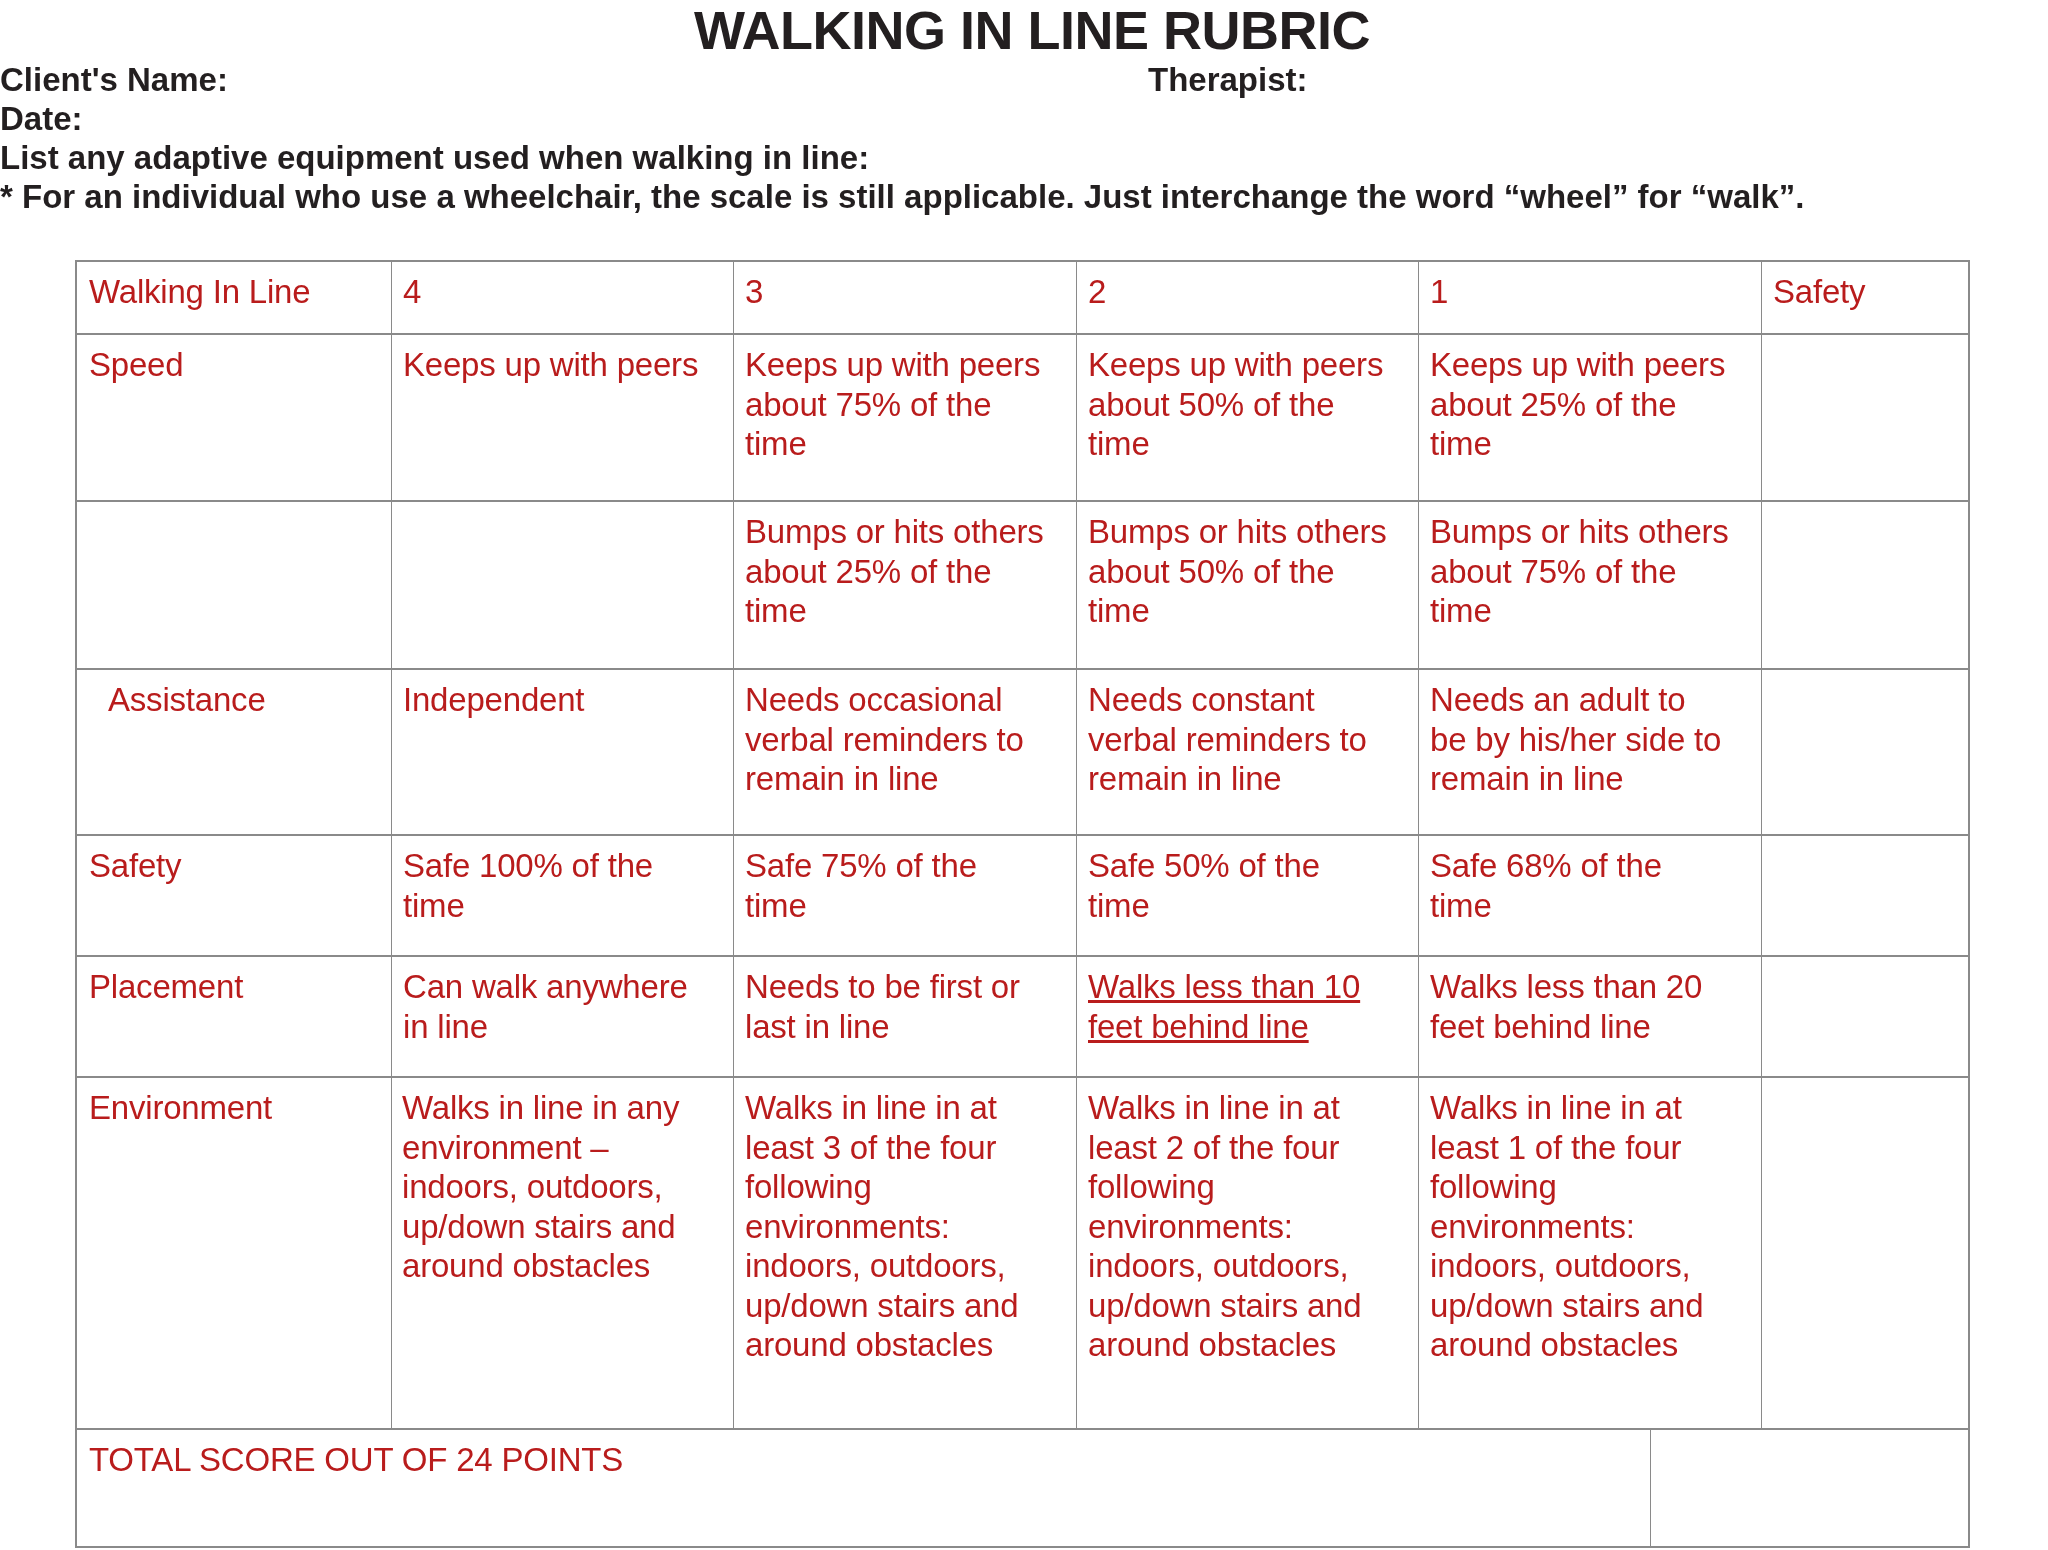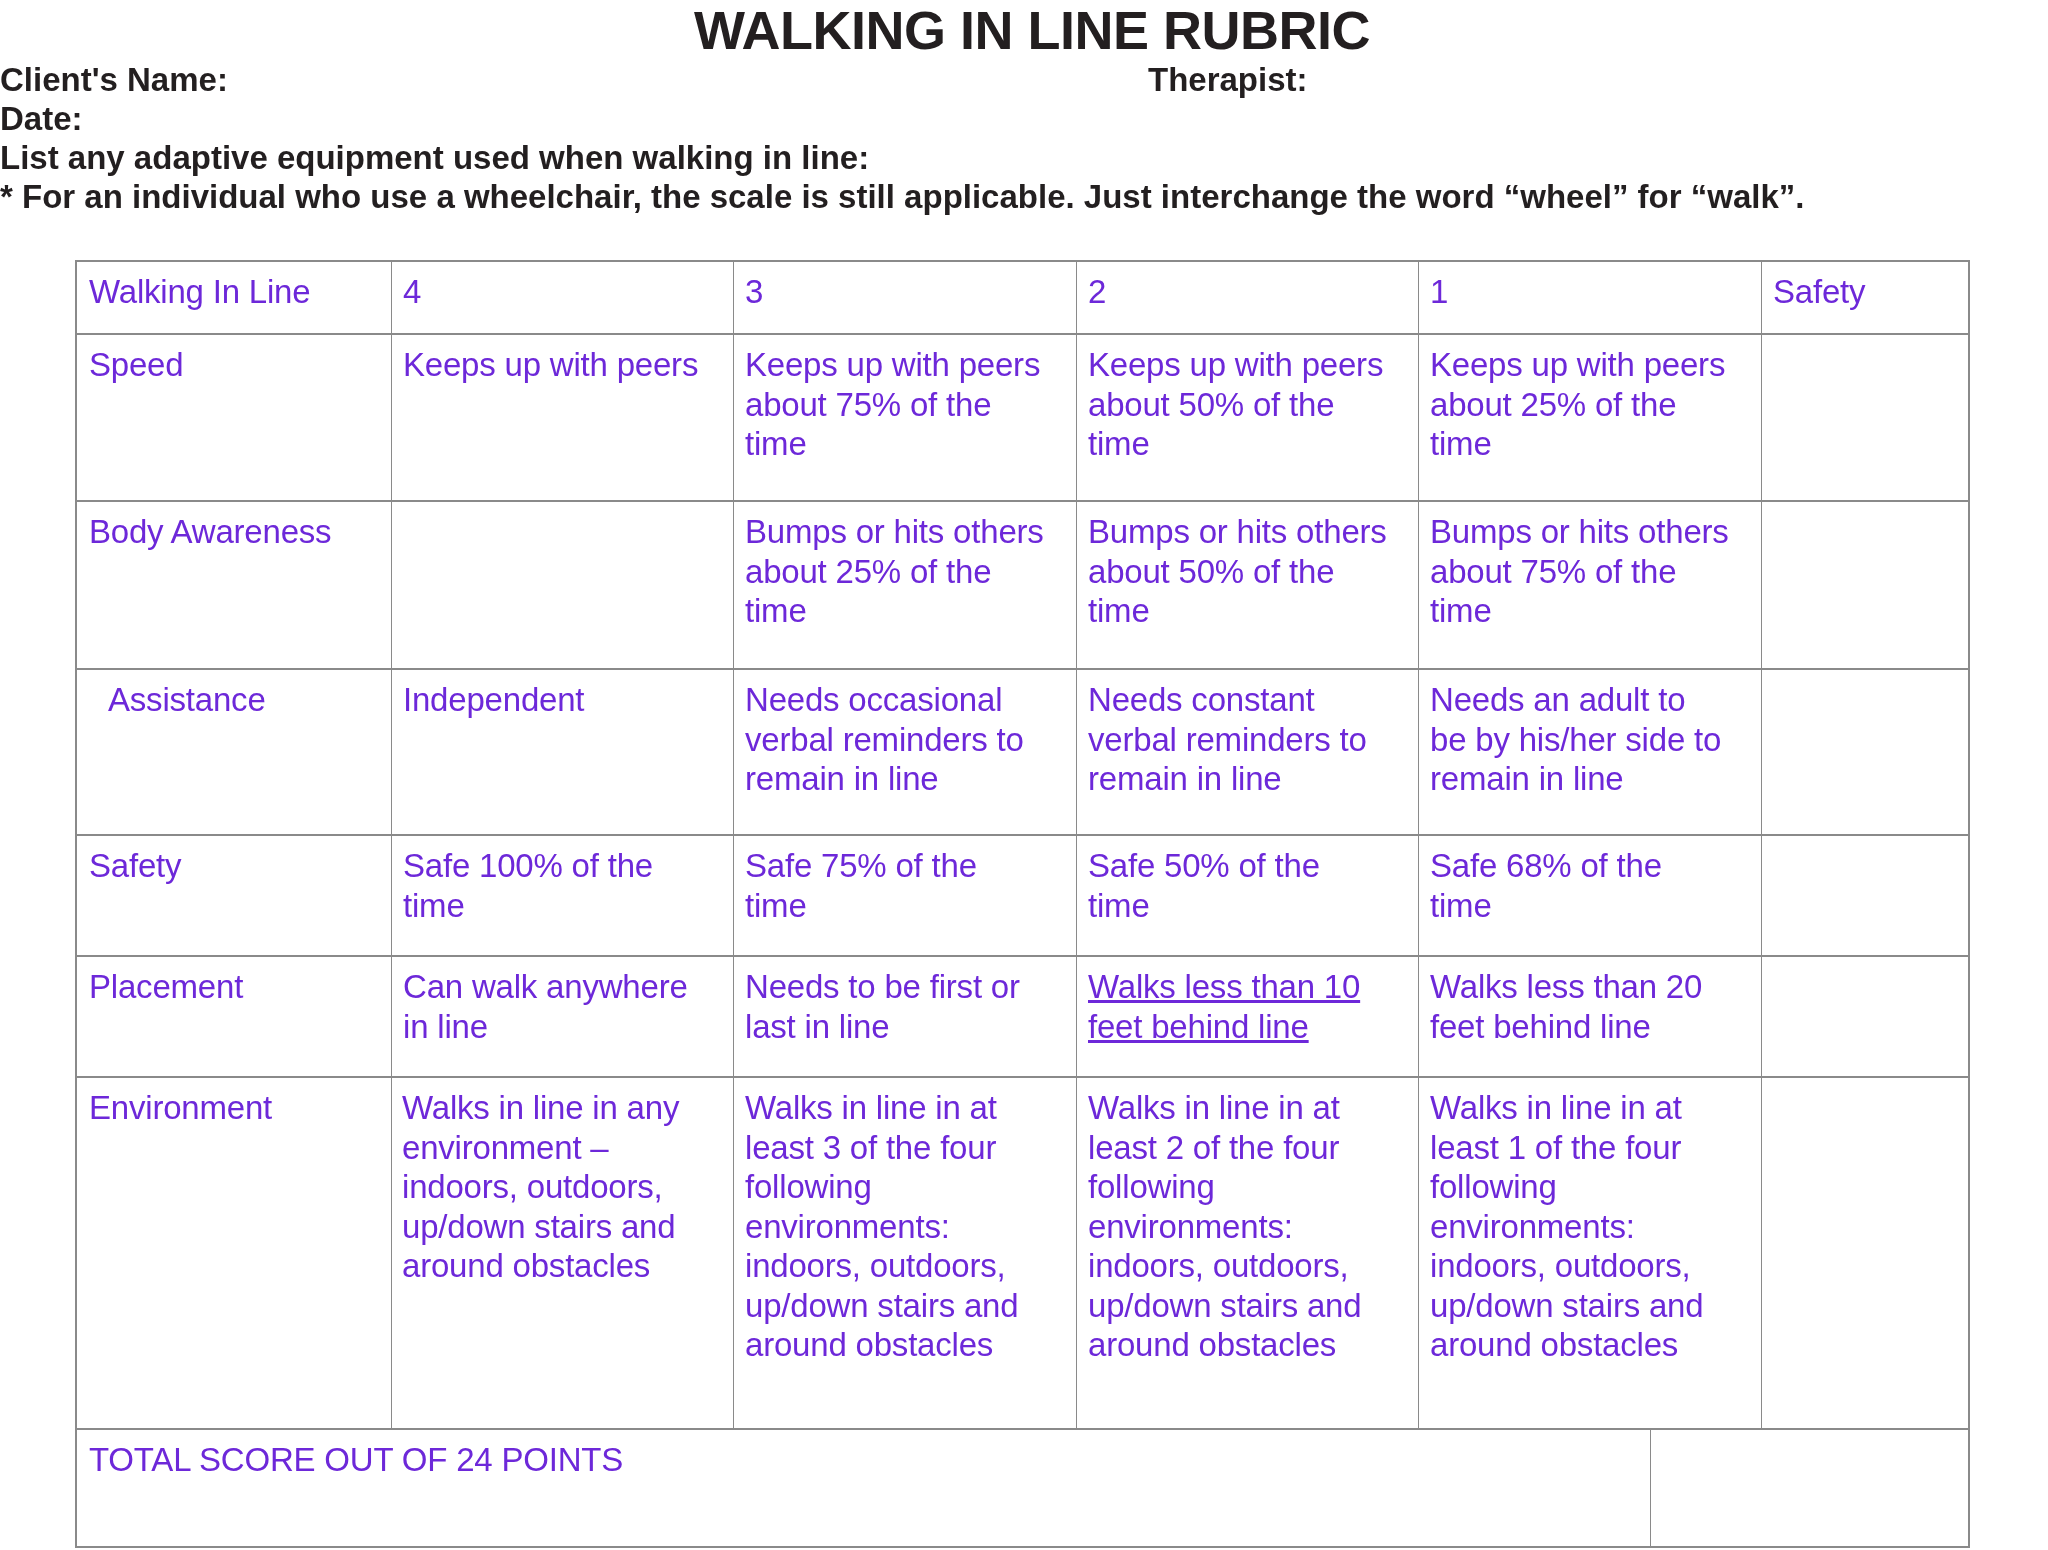--- a/index.html
+++ b/index.html
@@ -24,21 +24,21 @@
 
     .grid {
       position: absolute; left: 75px; top: 260px; width: 1895px; height: 1288px;
       border: 2px solid #8a8a8a; box-sizing: border-box;
     }
     .hl { position: absolute; left: 0; right: 0; height: 0; border-top: 2px solid #8a8a8a; }
     .vl { position: absolute; width: 0; border-left: 1.5px solid #8a8a8a; }
 
     .cell {
       position: absolute; box-sizing: border-box; padding: 10px 8px 0 12px;
-      font-size: 33px; line-height: 39.5px; color: #6d28d9;
+      font-size: 33px; line-height: 39.5px; color: #b91c1c;
       letter-spacing: -0.2px;
     }
     .cell div { white-space: pre-line; }
   </style>
 </head>
 <body>
 
 <div class="title">WALKING IN LINE RUBRIC</div>
 
 <div class="hdr" id="client">Client's Name:</div>
@@ -101,23 +101,20 @@
     </div>
   <div class="cell" style="left:1341px; top:73px; width:343px;">
       <div>Keeps up with peers
 about 25% of the
 time</div>
     </div>
   <div class="cell" style="left:1684px; top:73px; width:209px; height:165px;">
       <div></div>
     </div>
 
-  <div class="cell" style="left:0; top:240px; width:314px;">
-      <div>Body Awareness</div>
-    </div>
   <div class="cell" style="left:656px; top:240px; width:343px;">
       <div>Bumps or hits others
 about 25% of the
 time</div>
     </div>
   <div class="cell" style="left:999px; top:240px; width:342px;">
       <div>Bumps or hits others
 about 50% of the
 time</div>
     </div>

